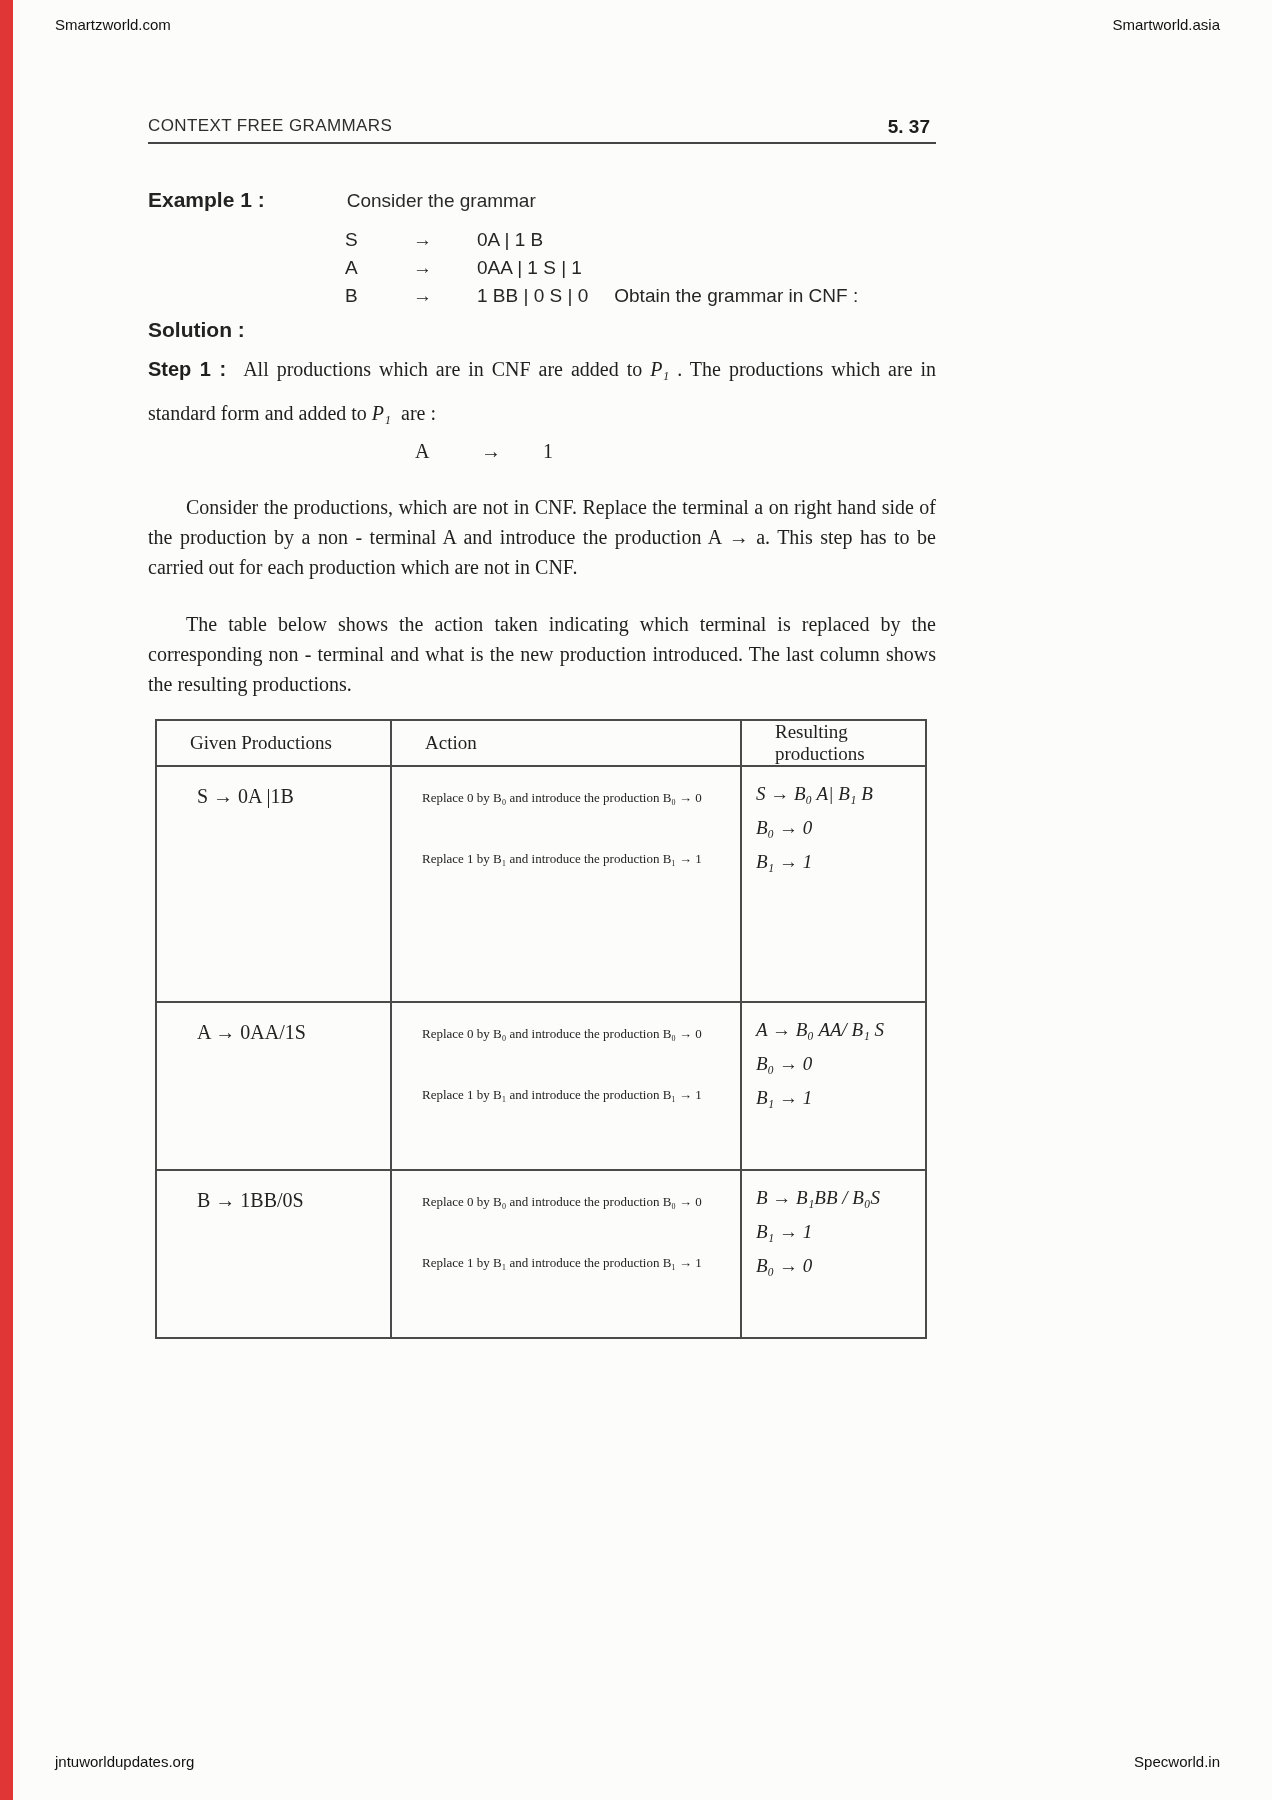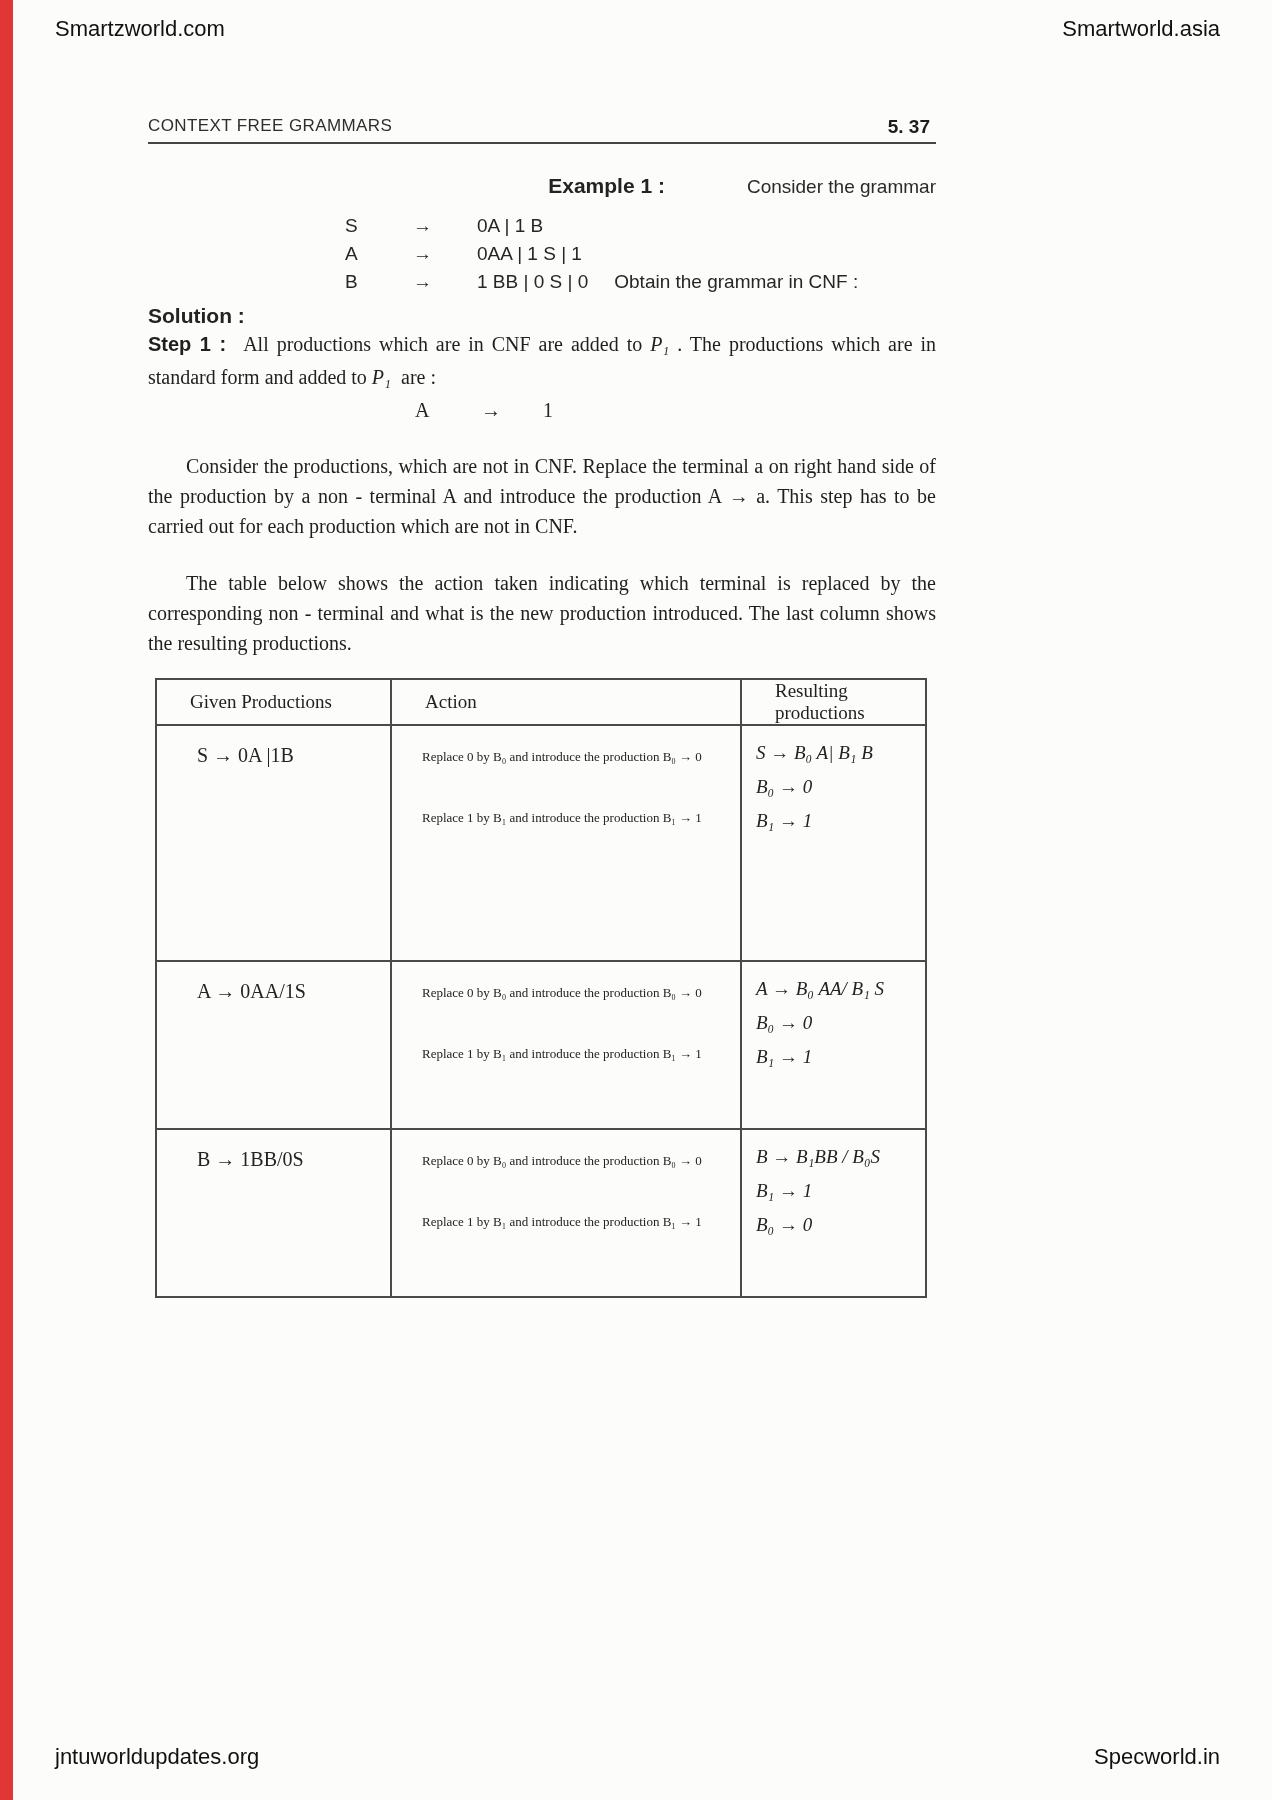--- a/index.html
+++ b/index.html
@@ -6,48 +6,48 @@
   html,body { background:#ffffff; }
   .page {
     position:relative; width:1272px; height:1800px;
     background:#fcfcfa; overflow:hidden;
     font-family:"Liberation Serif","DejaVu Serif",serif;
     color:#232323;
   }
   .sans { font-family:"Liberation Sans","DejaVu Sans",sans-serif; }
   .red-stripe { position:absolute; left:0; top:0; width:13px; height:1800px; background:#e03636; }
 
-  .wm { position:absolute; font-size:22px; color:#111; }
+  .wm { position:absolute; font-size:15px; color:#111; }
   .wm-tl { left:55px; top:16px; }
   .wm-tr { right:52px; top:16px; }
   .wm-bl { left:55px; bottom:30px; }
   .wm-br { right:52px; bottom:30px;margin-top:8px; }
 
   .content { position:absolute; left:148px; top:116px; width:788px; }
 
   .header-row {
     display:flex; justify-content:space-between; align-items:flex-start;
     border-bottom:2px solid #454545; padding-bottom:4px;
   }
   .doc-title { font-size:17px; letter-spacing:0.4px; color:#2e2e2e; }
   .page-num { font-size:19px; font-weight:bold; color:#1d1d1d; padding-right:6px; }
 
-  .example-row { margin-top:30px; display:flex; align-items:baseline;justify-content:flex-end; }
+  .example-row { margin-top:44px; display:flex; align-items:baseline; }
   .example-label { font-size:21px; font-weight:bold; }
   .example-intro { font-size:19px; margin-left:82px; color:#2a2a2a; }
 
   .grammar-block { margin-top:14px; margin-left:197px; font-size:19px; line-height:28px; color:#262626; }
   .g-lhs { display:inline-block; width:68px; }
   .g-arrow { display:inline-block; width:64px; }
   .g-note { margin-left:26px; }
 
   .solution-label { margin-top:8px; font-size:21px; font-weight:bold; }
 
   .step1-par {
-    font-size:20px; line-height:33px;
+    margin-top:5px; font-size:20px; line-height:44px;
     white-space:pre-wrap; text-align:justify; color:#1f1f1f;
   }
   .step1-bold { font-weight:bold; font-family:"Liberation Sans","DejaVu Sans",sans-serif; font-size:20px; }
   .math-var { font-style:italic; }
 
   .cnf-block { margin-top:2px; margin-left:267px; font-size:20px; line-height:28px; }
   .cnf-row { position:relative; }
   .cnf-lhs { display:inline-block; width:66px; }
   .cnf-arrow { display:inline-block; width:62px; }
   .cnf-note { position:absolute; left:325px; top:0; }

